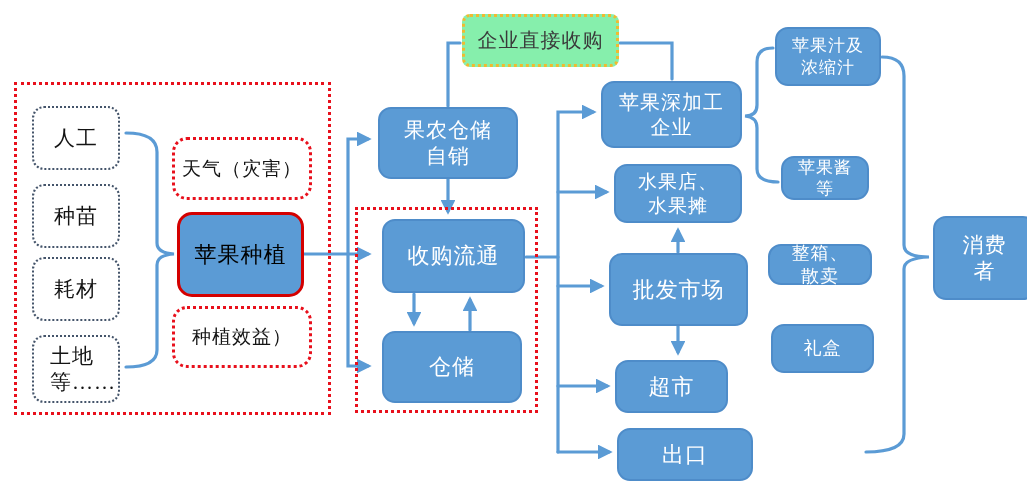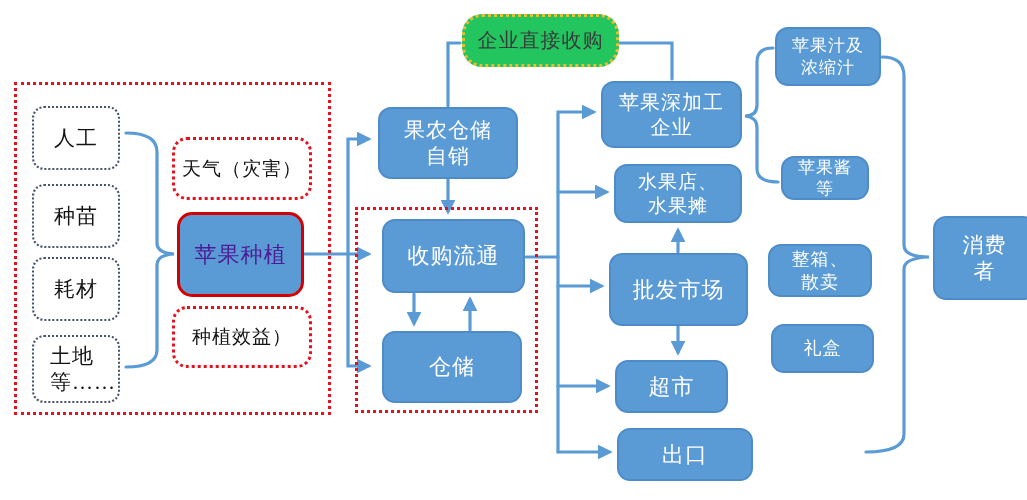--- a/index.html
+++ b/index.html
@@ -10,22 +10,22 @@
   .layer{position:absolute;left:0;top:0;pointer-events:none;}
   .node{
     position:absolute;box-sizing:border-box;z-index:2;
     display:flex;flex-direction:column;align-items:center;justify-content:center;
     text-align:center;line-height:1.25;letter-spacing:1px;
   }
   .node span{display:block;}
   .blue{background:#5b9bd5;border:2px solid #4e8cc9;border-radius:13px;color:#ffffff;}
   .slate-dotted{background:#ffffff;border:2px dotted #44546a;border-radius:12px;color:#141414;}
   .red-dotted-round{background:#ffffff;border:3px dotted #e8101c;border-radius:15px;color:#141414;}
-  .apple-core{background:#5b9bd5;border:3px solid #d40000;border-radius:15px;color:#4c1d95;}
-  .green-box{background:#22c55e;border:3px dotted #f0ba30;border-radius:20px;color:#3a3a3a;}
+  .apple-core{background:#5b9bd5;border:3px solid #d40000;border-radius:15px;color:#000000;}
+  .green-box{background:#86efac;border:3px dotted #f0ba30;border-radius:8px;color:#3a3a3a;}
   .group-red{position:absolute;box-sizing:border-box;z-index:1;border:3px dotted #e8101c;background:transparent;}
   .fs17{font-size:17px;}
   .fs18{font-size:18px;}
   .fs19{font-size:19px;}
   .fs20{font-size:20px;}
   .fs21{font-size:21px;}
   .fs22{font-size:22px;}
   .left-text{align-items:flex-start;text-align:left;padding-left:16px;}
 </style>
 </head>
@@ -132,21 +132,21 @@
   </div>
 
   <div class="node blue fs17" style="left:775px;top:27px;width:106px;height:59px;">
     <span>苹果汁及</span>
     <span>浓缩汁</span>
   </div>
   <div class="node blue fs17" style="left:781px;top:156px;width:88px;height:44px;">
     <span>苹果酱</span>
     <span>等</span>
   </div>
-  <div class="node blue fs18" style="left:768px;top:244px;width:104px;height:53px;">
+  <div class="node blue fs18" style="left:768px;top:244px;width:104px;height:41px;">
     <span>整箱、</span>
     <span>散卖</span>
   </div>
   <div class="node blue fs18" style="left:771px;top:324px;width:103px;height:49px;">
     <span>礼盒</span>
   </div>
 
   <div class="node blue fs21" style="left:933px;top:216px;width:103px;height:84px;">
     <span>消费</span>
     <span>者</span>

